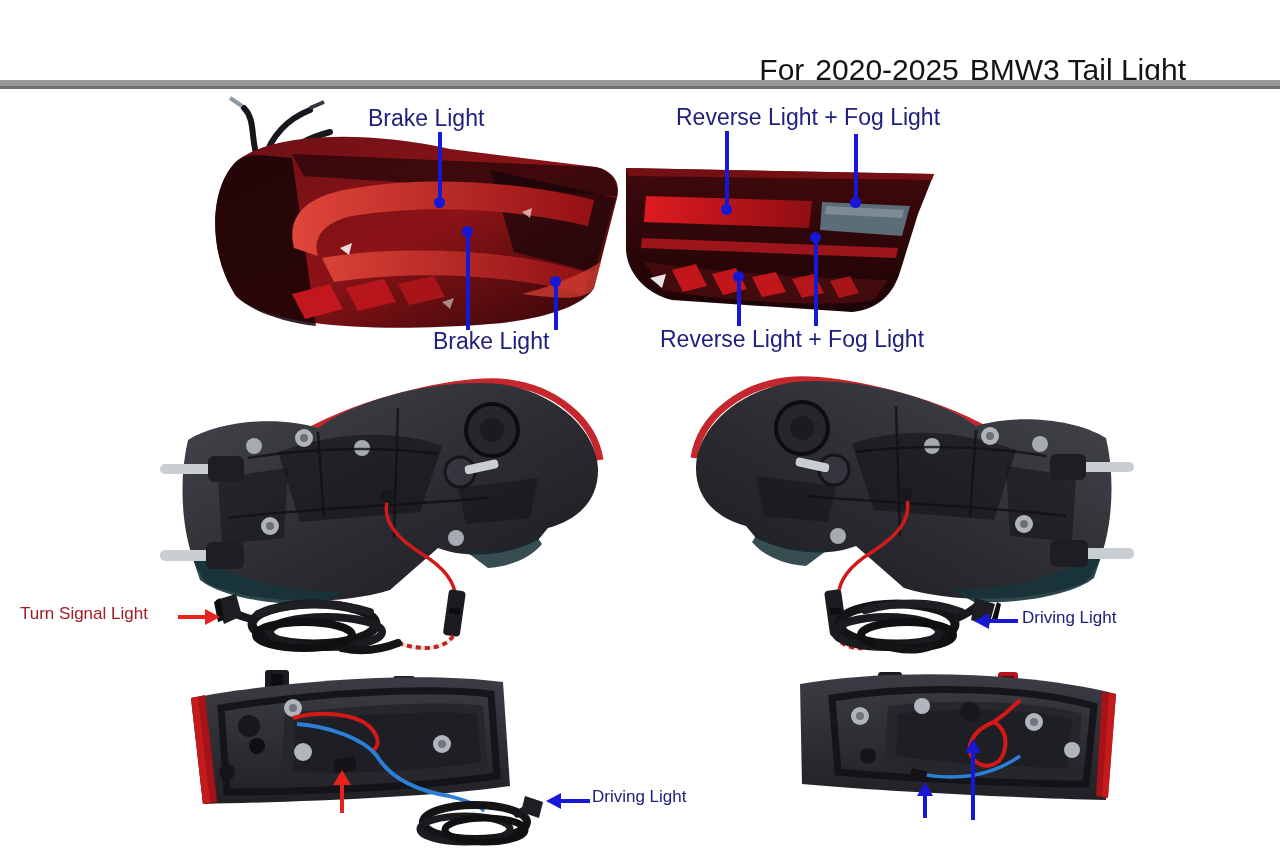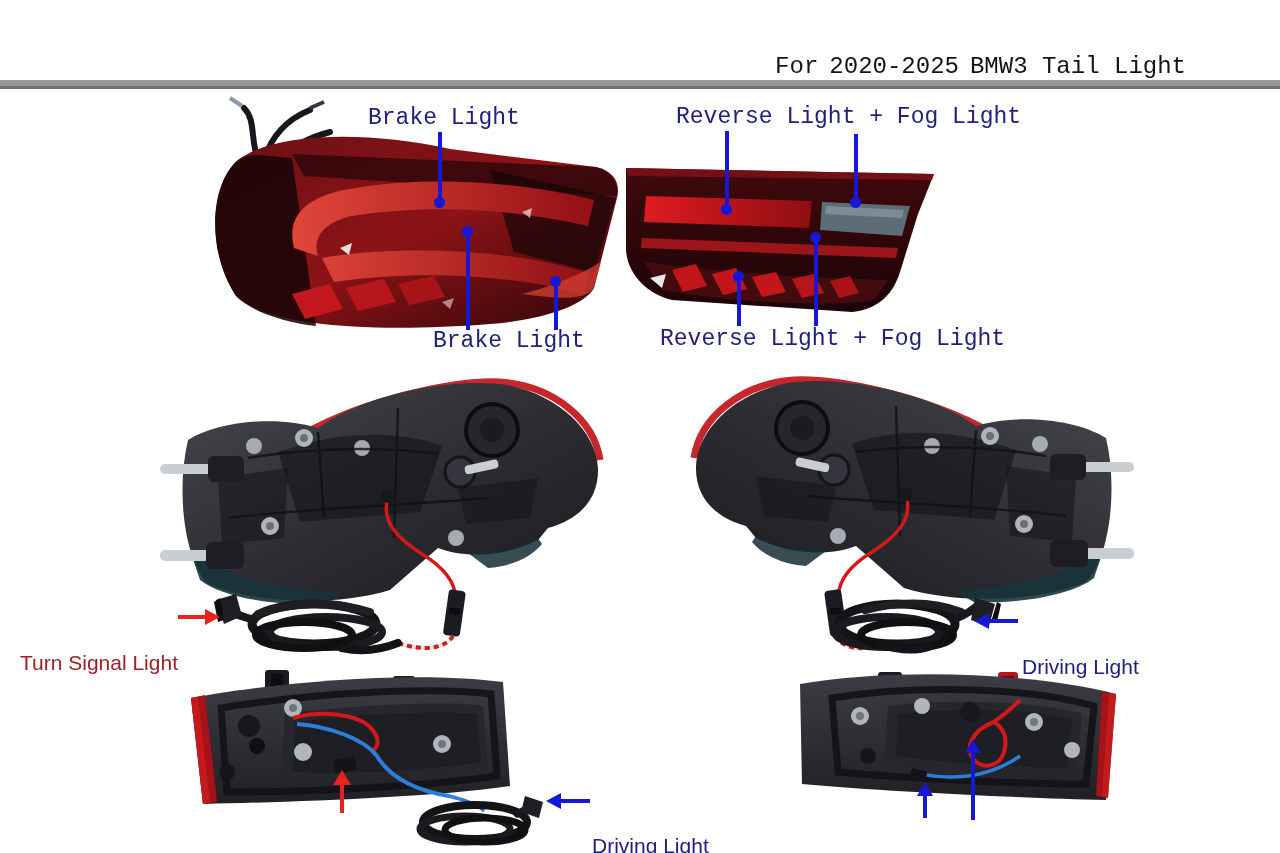--- a/index.html
+++ b/index.html
@@ -1,30 +1,30 @@
 <!DOCTYPE html>
 <html><head>
 <meta charset="utf-8">
 <style>
   html,body{margin:0;padding:0;background:#fff;}
   .page{position:relative;width:1280px;height:853px;background:#ffffff;overflow:hidden;
         font-family:"Liberation Sans",sans-serif;}
   .abs{position:absolute;}
   .title{position:absolute;left:594px;top:2px;transform:translateX(-50%);
          font-size:51px;font-weight:700;letter-spacing:-1px;color:#0d0d0d;white-space:nowrap;}
-  .subtitle{position:absolute;right:94px;top:53px;font-size:24px;color:#141414;white-space:nowrap;font-family:Liberation Mono, monospace;}
+  .subtitle{position:absolute;right:94px;top:53px;font-size:30px;color:#141414;white-space:nowrap;}
   .subtitle span{display:inline-block;}
   .subtitle .gap{margin-right:11px;}
   .divider{position:absolute;left:0;top:80px;width:1280px;height:9px;
            background:linear-gradient(to bottom,#989898 0 6px,#6f6f6f 6px 9px);}
   .label{position:absolute;white-space:nowrap;font-weight:400;}
   .navy{color:#20207d;}
   .dred{color:#a02025;}
-  .fs23{font-size:23px;font-family:Liberation Mono, monospace;}
-  .fs21{font-size:21px;margin-top:47px;}
+  .fs23{font-size:23px;}
+  .fs21{font-size:17px;}
   .lead{position:absolute;width:4px;background:#1717d6;}
   .dot{position:absolute;width:11px;height:11px;border-radius:50%;background:#1717d6;}
   .shaft-h{position:absolute;height:4px;background:#1717d6;}
   .shaft-v{position:absolute;width:4px;background:#1717d6;}
   .shaft-red{background:#e8221c;}
   .head{position:absolute;width:0;height:0;}
   .head.left-blue{border-top:8px solid transparent;border-bottom:8px solid transparent;border-right:15px solid #1717d6;}
   .head.right-red{border-top:8px solid transparent;border-bottom:8px solid transparent;border-left:15px solid #e8221c;}
   .head.up-blue{border-left:8px solid transparent;border-right:8px solid transparent;border-bottom:14px solid #1717d6;}
   .head.up-red{border-left:9px solid transparent;border-right:9px solid transparent;border-bottom:15px solid #e8221c;}

